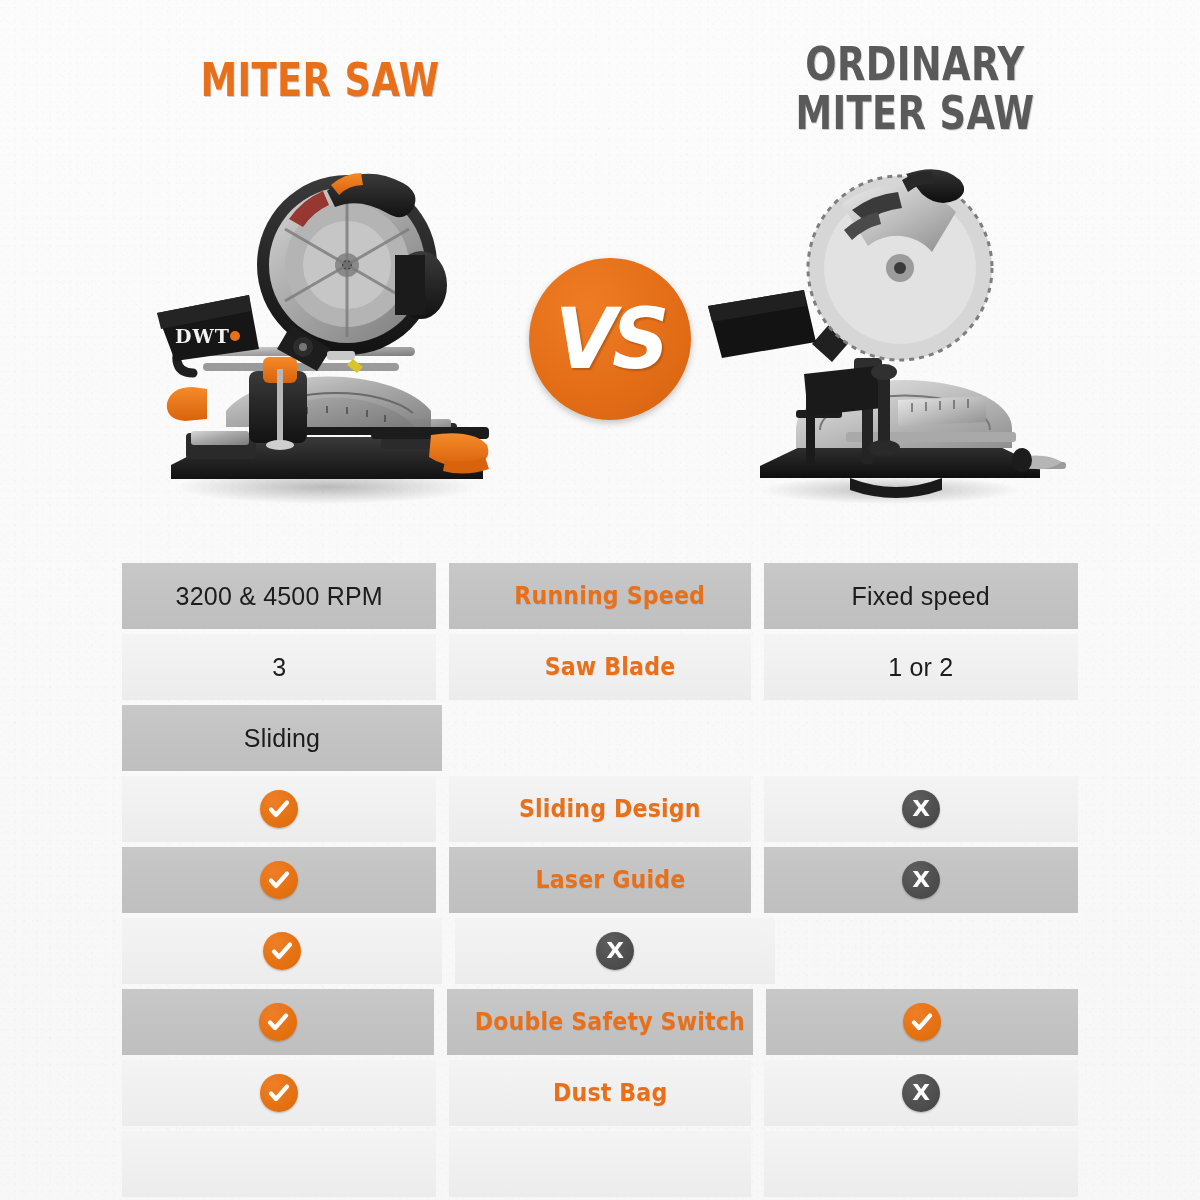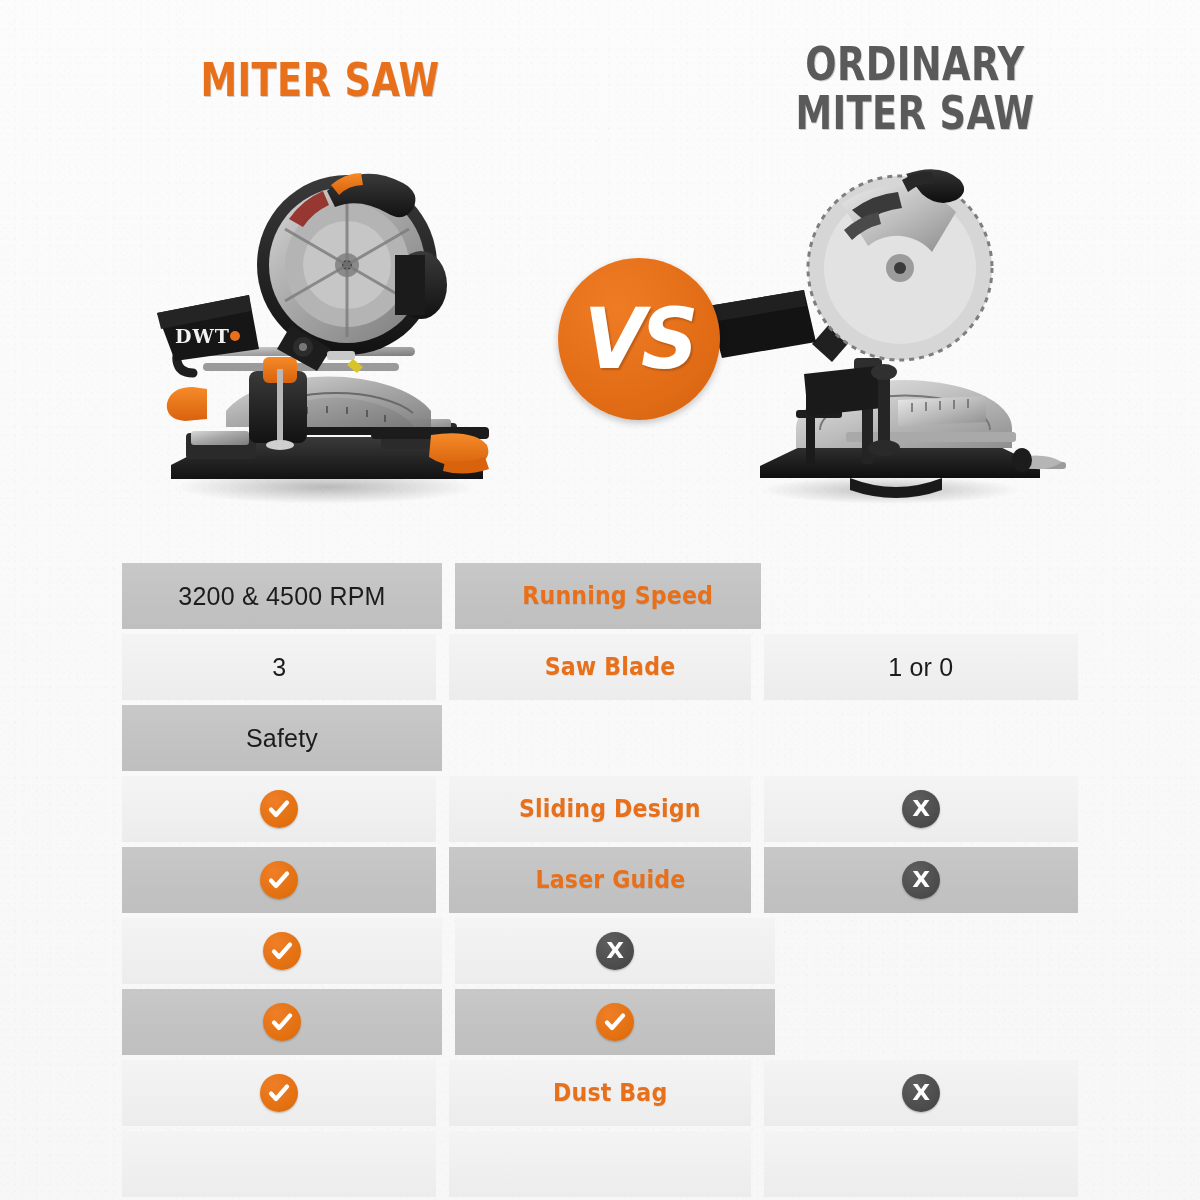--- a/index.html
+++ b/index.html
@@ -63,21 +63,21 @@
     left: 705px;
     top: 40px;
     width: 420px;
     font-size: 46px;
     color: #5a5a5a;
   }
 
   
   .vs-badge {
     position: absolute;
-    left: 558px;
+    left: 529px;
     top: 258px;
     width: 162px;
     height: 162px;
     border-radius: 50%;
     background: radial-gradient(circle at 36% 30%, #ef7c25 0%, #e26c16 62%, #d4620f 100%);
     box-shadow: 0 3px 7px rgba(0,0,0,0.22);
     display: flex;
     align-items: center;
     justify-content: center;
     z-index: 6;
@@ -360,37 +360,40 @@
 
 <div class="table">
 
   <div class="row dark">
     <div class="cell side">
       <span class="val">3200 &amp; 4500 RPM</span>
     </div>
     <div class="cell middle">
       <span class="label">Running Speed</span>
     </div>
+    <div class="cell side">
+      <span class="val">Fixed speed</span>
+    </div>
   </div>
 
   <div class="row light">
     <div class="cell side">
       <span class="val">3</span>
     </div>
     <div class="cell middle">
       <span class="label">Saw Blade</span>
     </div>
     <div class="cell side">
-      <span class="val">1 or 0</span>
+      <span class="val">1 or 2</span>
     </div>
   </div>
 
   <div class="row dark">
     <div class="cell side">
-      <span class="val">Safety</span>
+      <span class="val">Sliding</span>
     </div>
   </div>
 
   <div class="row light">
     <div class="cell side">
       <span class="mark check">
         <svg width="26" height="26" viewBox="0 0 26 26">
             <path d="M5 13.5 L10 19 L21 6.5" fill="none" stroke="#fff" stroke-width="4.2" stroke-linecap="round" stroke-linejoin="round"></path>
           </svg>
       </span>
@@ -438,20 +441,23 @@
     </div>
   </div>
 
   <div class="row dark">
     <div class="cell side">
       <span class="mark check">
         <svg width="26" height="26" viewBox="0 0 26 26">
             <path d="M5 13.5 L10 19 L21 6.5" fill="none" stroke="#fff" stroke-width="4.2" stroke-linecap="round" stroke-linejoin="round"></path>
           </svg>
       </span>
+    </div>
+    <div class="cell middle">
+      <span class="label">Double Safety Switch</span>
     </div>
     <div class="cell side">
       <span class="mark check">
         <svg width="26" height="26" viewBox="0 0 26 26">
             <path d="M5 13.5 L10 19 L21 6.5" fill="none" stroke="#fff" stroke-width="4.2" stroke-linecap="round" stroke-linejoin="round"></path>
           </svg>
       </span>
     </div>
   </div>
 

